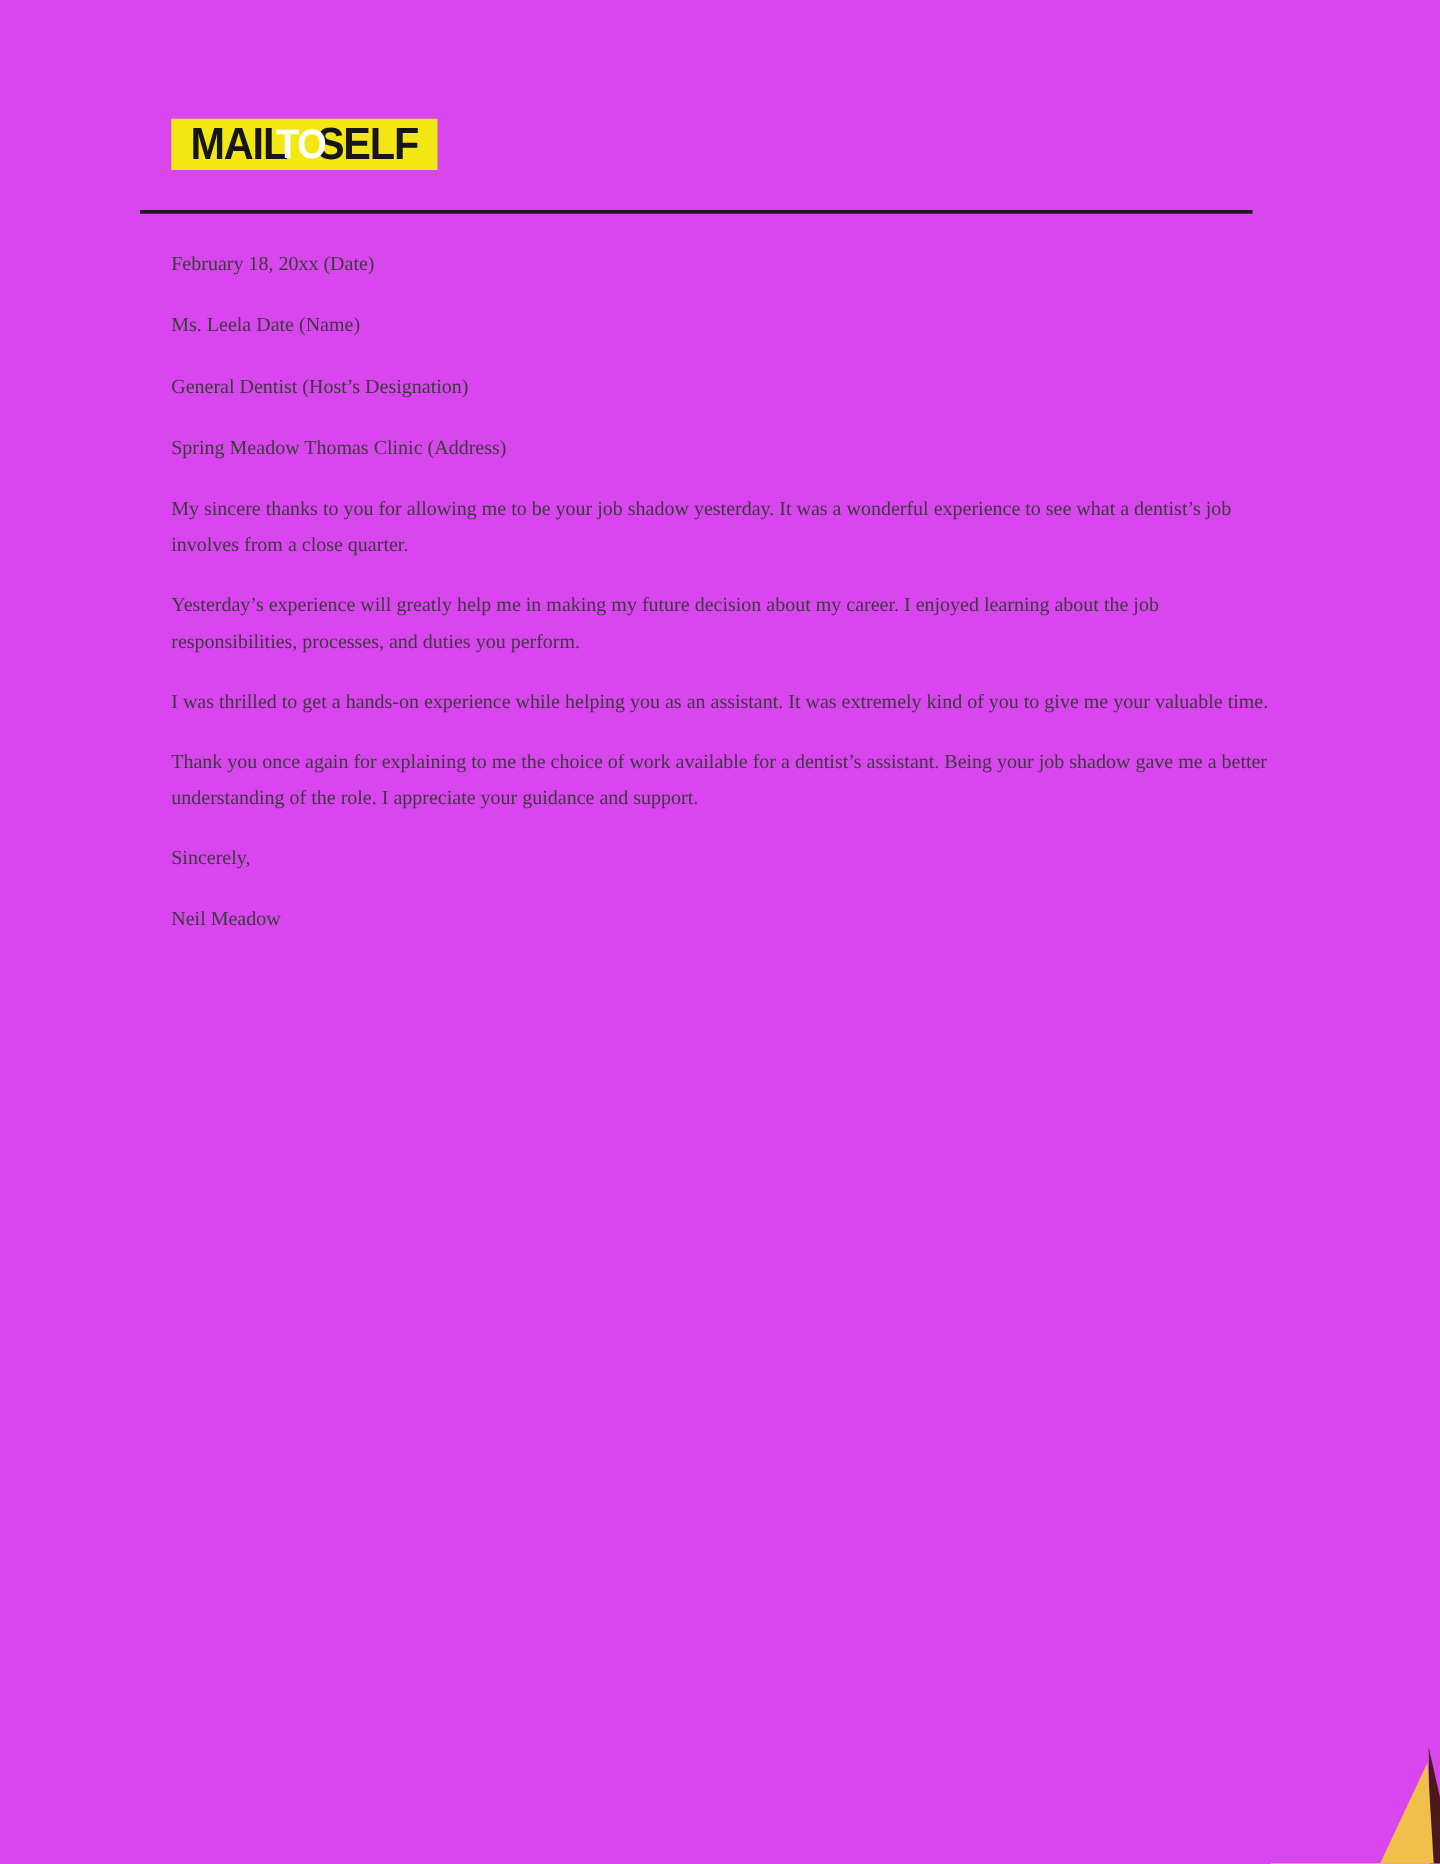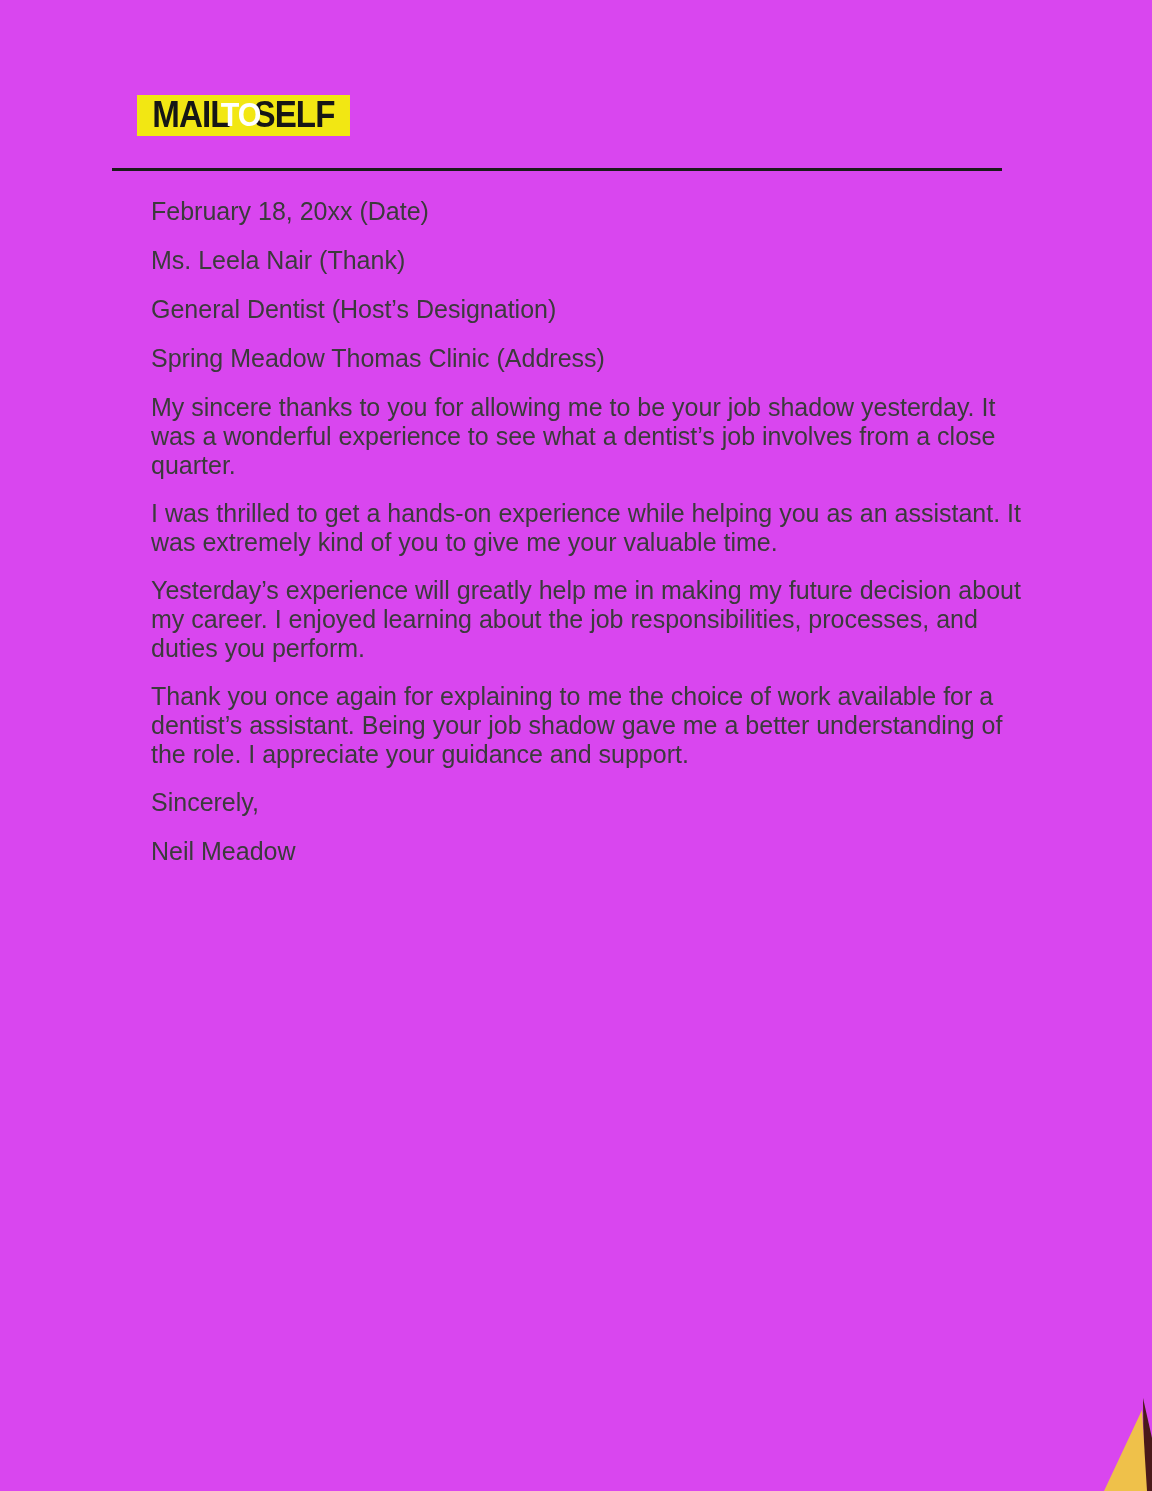--- a/index.html
+++ b/index.html
@@ -49,26 +49,27 @@
     position: absolute;
     left: 112px;
     top: 168px;
     width: 890px;
     height: 3px;
     background: #1b1b1b;
   }
   
   .letter {
     position: absolute;
-    left: 151px;
+    left: 137px;
     top: 197px;
     width: 878px;
-    font-size: 25px;
+    font-size: 16px;
     line-height: 29px;
     color: #3b3b3b;
+    font-family: Liberation Serif, serif;
   }
   .letter .block { margin-bottom: 20px; }
   .letter .para { margin-bottom: 19px; }
   
   .corner-decoration {
     position: absolute;
     right: 0;
     bottom: 0;
     width: 92px;
     height: 121px;
@@ -83,26 +84,26 @@
   <div class="logo">
     <span class="word-black">MAIL</span>
     <span class="word-white">TO</span>
     <span class="word-black">SELF</span>
   </div>
 
   <div class="header-rule"></div>
 
   <div class="letter">
     <div class="block">February 18, 20xx (Date)</div>
-    <div class="block">Ms. Leela Nair (Thank)</div>
+    <div class="block">Ms. Leela Date (Name)</div>
     <div class="block">General Dentist (Host’s Designation)</div>
     <div class="block">Spring Meadow Thomas Clinic (Address)</div>
     <div class="para">My sincere thanks to you for allowing me to be your job shadow yesterday. It was a wonderful experience to see what a dentist’s job involves from a close quarter.</div>
+    <div class="para">Yesterday’s experience will greatly help me in making my future decision about my career. I enjoyed learning about the job responsibilities, processes, and duties you perform.</div>
     <div class="para">I was thrilled to get a hands-on experience while helping you as an assistant. It was extremely kind of you to give me your valuable time.</div>
-    <div class="para">Yesterday’s experience will greatly help me in making my future decision about my career. I enjoyed learning about the job responsibilities, processes, and duties you perform.</div>
     <div class="para">Thank you once again for explaining to me the choice of work available for a dentist’s assistant. Being your job shadow gave me a better understanding of the role. I appreciate your guidance and support.</div>
     <div class="block">Sincerely,</div>
     <div class="block">Neil Meadow</div>
   </div>
 
   <svg class="corner-decoration" viewBox="0 0 92 121" xmlns="http://www.w3.org/2000/svg" aria-hidden="true">
     <polygon points="83,28 92,68 92,121 84,121" fill="#4A1A1A"></polygon>
     <polygon points="82,40 44,121 87,121" fill="#EFC14A"></polygon>
   </svg>
 

